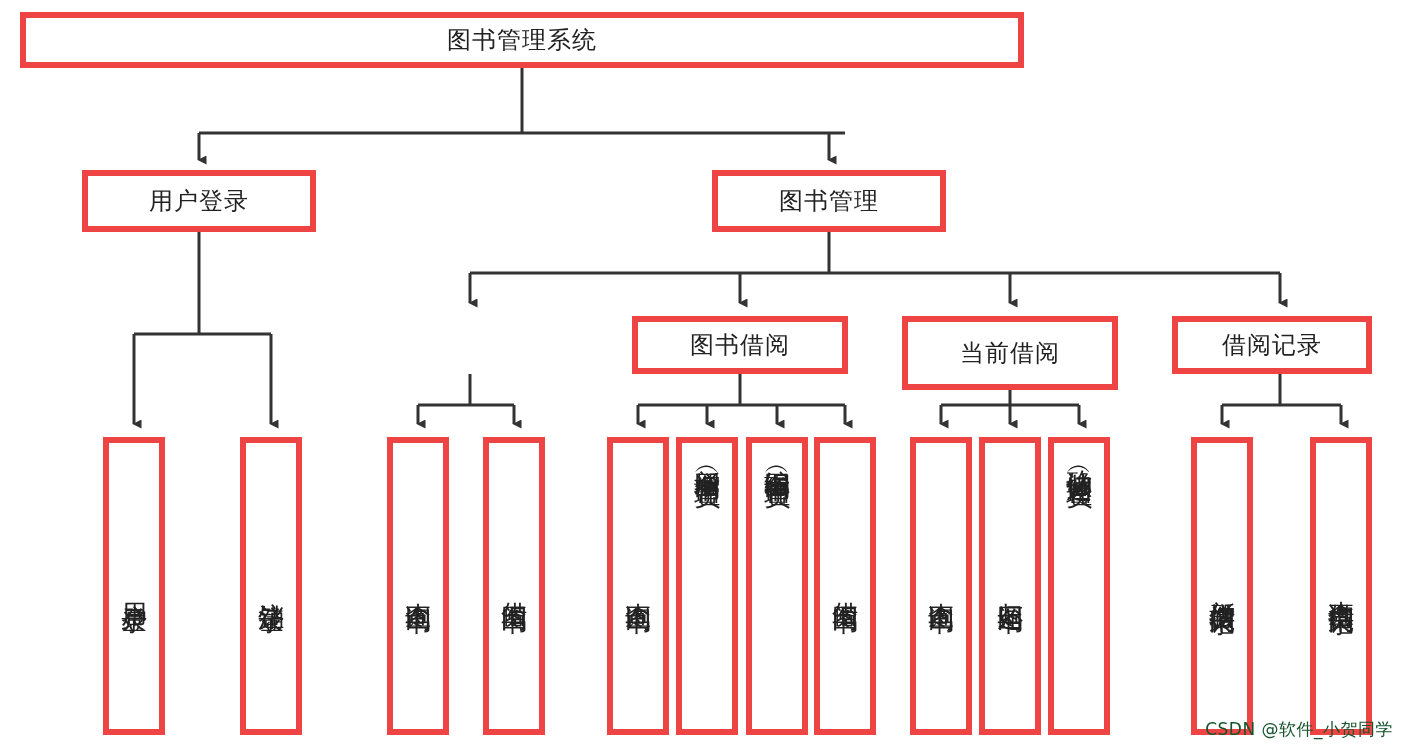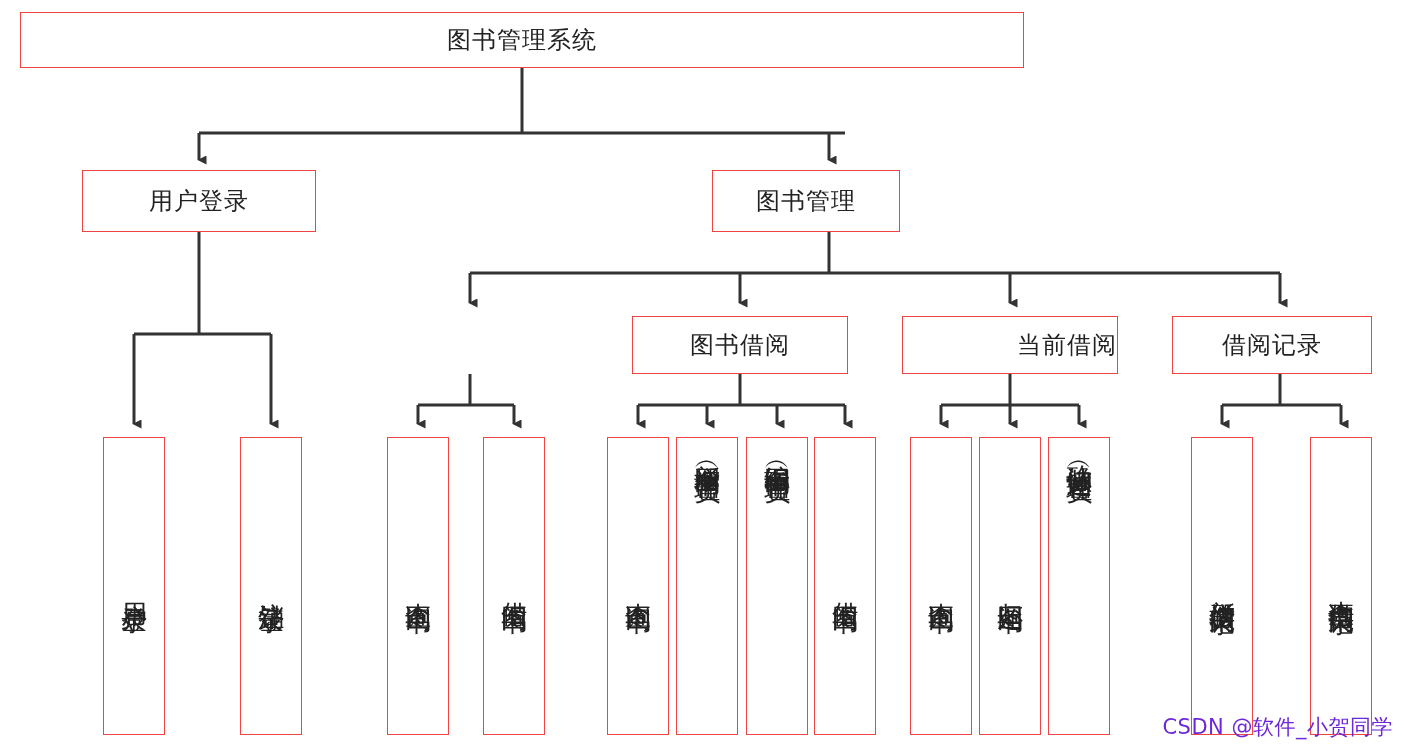--- a/index.html
+++ b/index.html
@@ -22,21 +22,21 @@
     left: 0;
     top: 0;
     width: 1405px;
     height: 747px;
     pointer-events: none;
   }
   .node {
     position: absolute;
     box-sizing: border-box;
     background: #ffffff;
-    border: 1px solid #ef4444;
+    border: 6px solid #ef4444;
     display: flex;
     align-items: center;
     justify-content: center;
     color: #222222;
   }
   .node.h {
     
   }
   .node.h .label {
     font-size: 24px;
@@ -59,22 +59,22 @@
     display: block;
   }
   .node.v.centered {
     align-items: center;
     padding-top: 0;
   }
   .watermark {
     position: absolute;
     right: 12px;
     bottom: 6px;
-    font-size: 21px;
-    color: #6d28d9;
+    font-size: 17px;
+    color: #14532d;
     letter-spacing: 0.5px;
     white-space: nowrap;
   }
 </style>
 </head>
 <body>
 
 <div id="canvas">
 
   <svg class="edges" viewBox="0 0 1405 747">
@@ -127,28 +127,28 @@
     </g>
   </svg>
 
   <div class="node h" style="left:20px; top:12px; width:1004px; height:56px;">
     <span class="label">图书管理系统</span>
   </div>
 
   <div class="node h" style="left:82px; top:170px; width:234px; height:62px;">
     <span class="label">用户登录</span>
   </div>
-  <div class="node h" style="left:712px; top:170px; width:188px; height:62px;">
+  <div class="node h" style="left:712px; top:170px; width:234px; height:62px;">
     <span class="label">图书管理</span>
   </div>
 
   <div class="node h" style="left:632px; top:316px; width:216px; height:58px;justify-content:center;">
     <span class="label">图书借阅</span>
   </div>
-  <div class="node h" style="left:902px; top:316px; width:216px; height:58px;justify-content:flex-end;">
+  <div class="node h" style="left:902px; top:316px; width:216px; height:74px;">
     <span class="label">当前借阅</span>
   </div>
   <div class="node h" style="left:1172px; top:316px; width:200px; height:58px;">
     <span class="label">借阅记录</span>
   </div>
 
   <div class="node v centered" style="left:103px; top:437px; width:62px; height:298px;">
     <span class="label">用户登录</span>
   </div>
   <div class="node v centered" style="left:240px; top:437px; width:62px; height:298px;">

